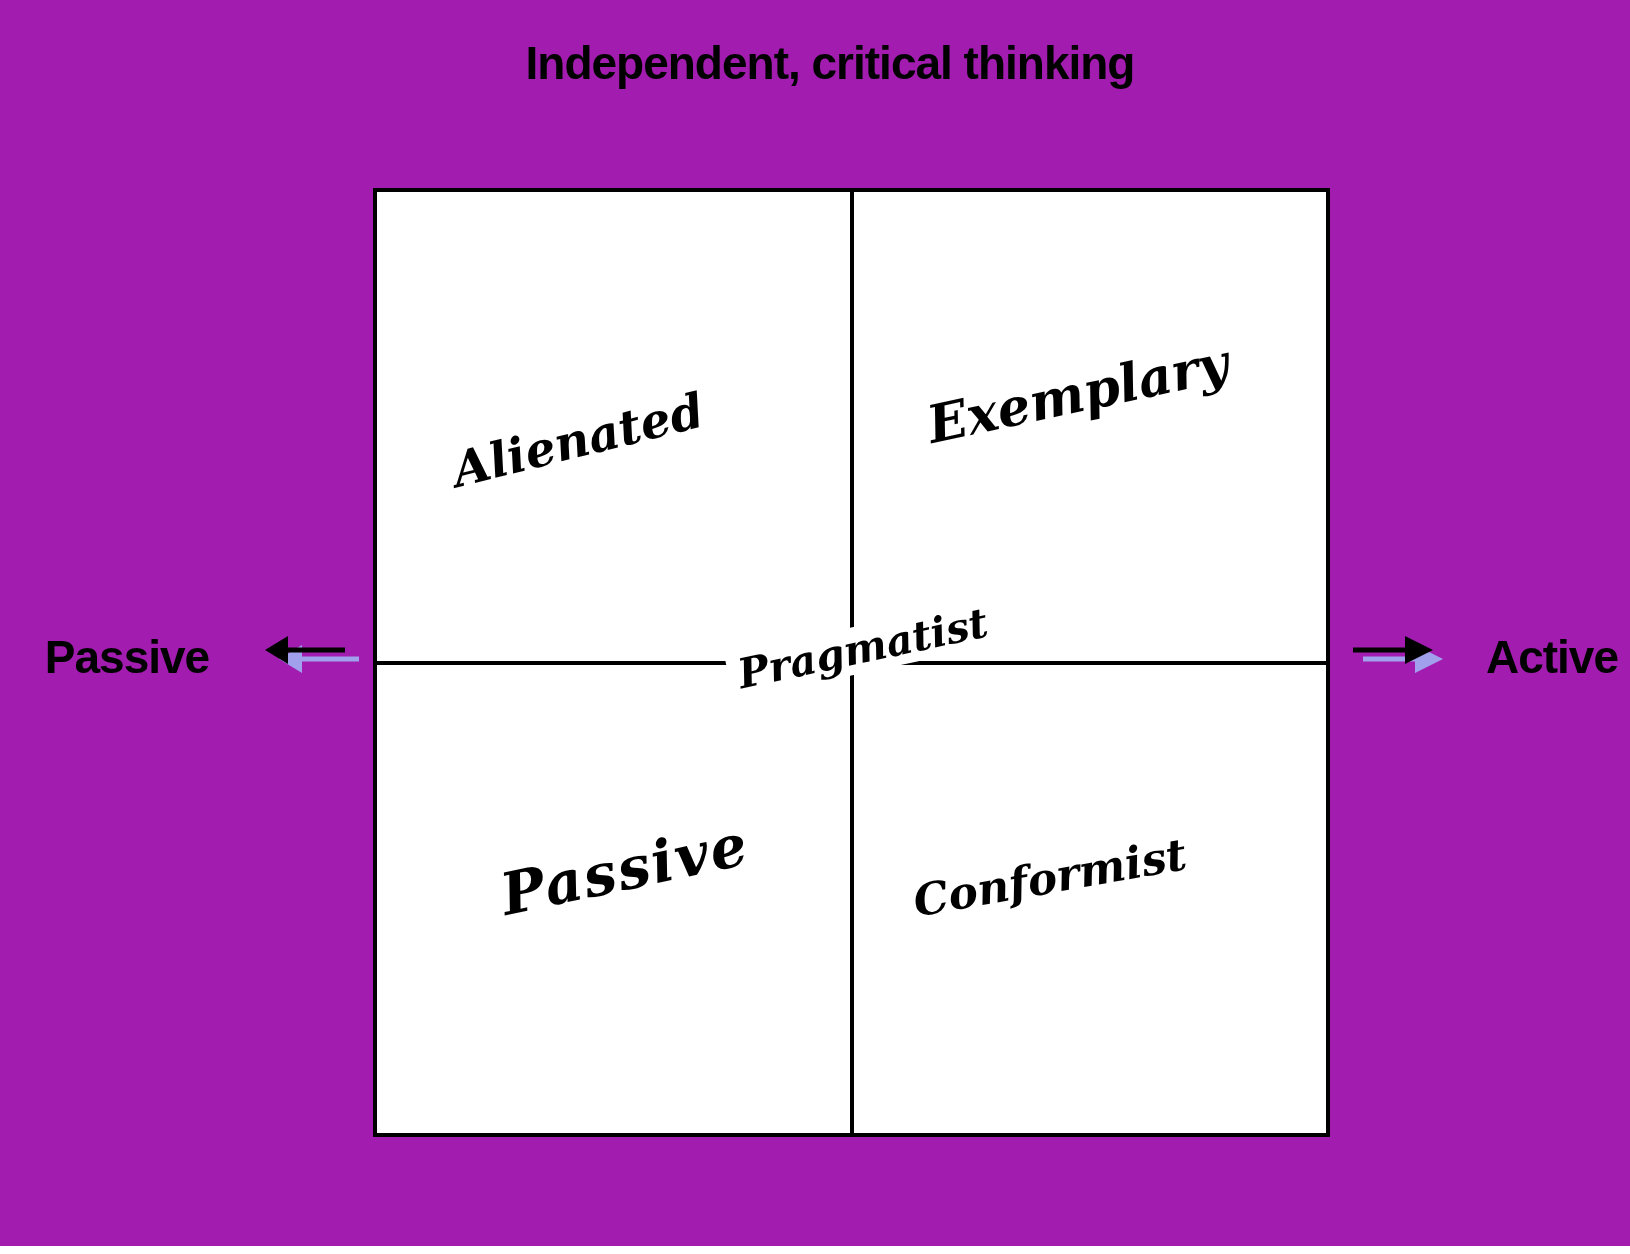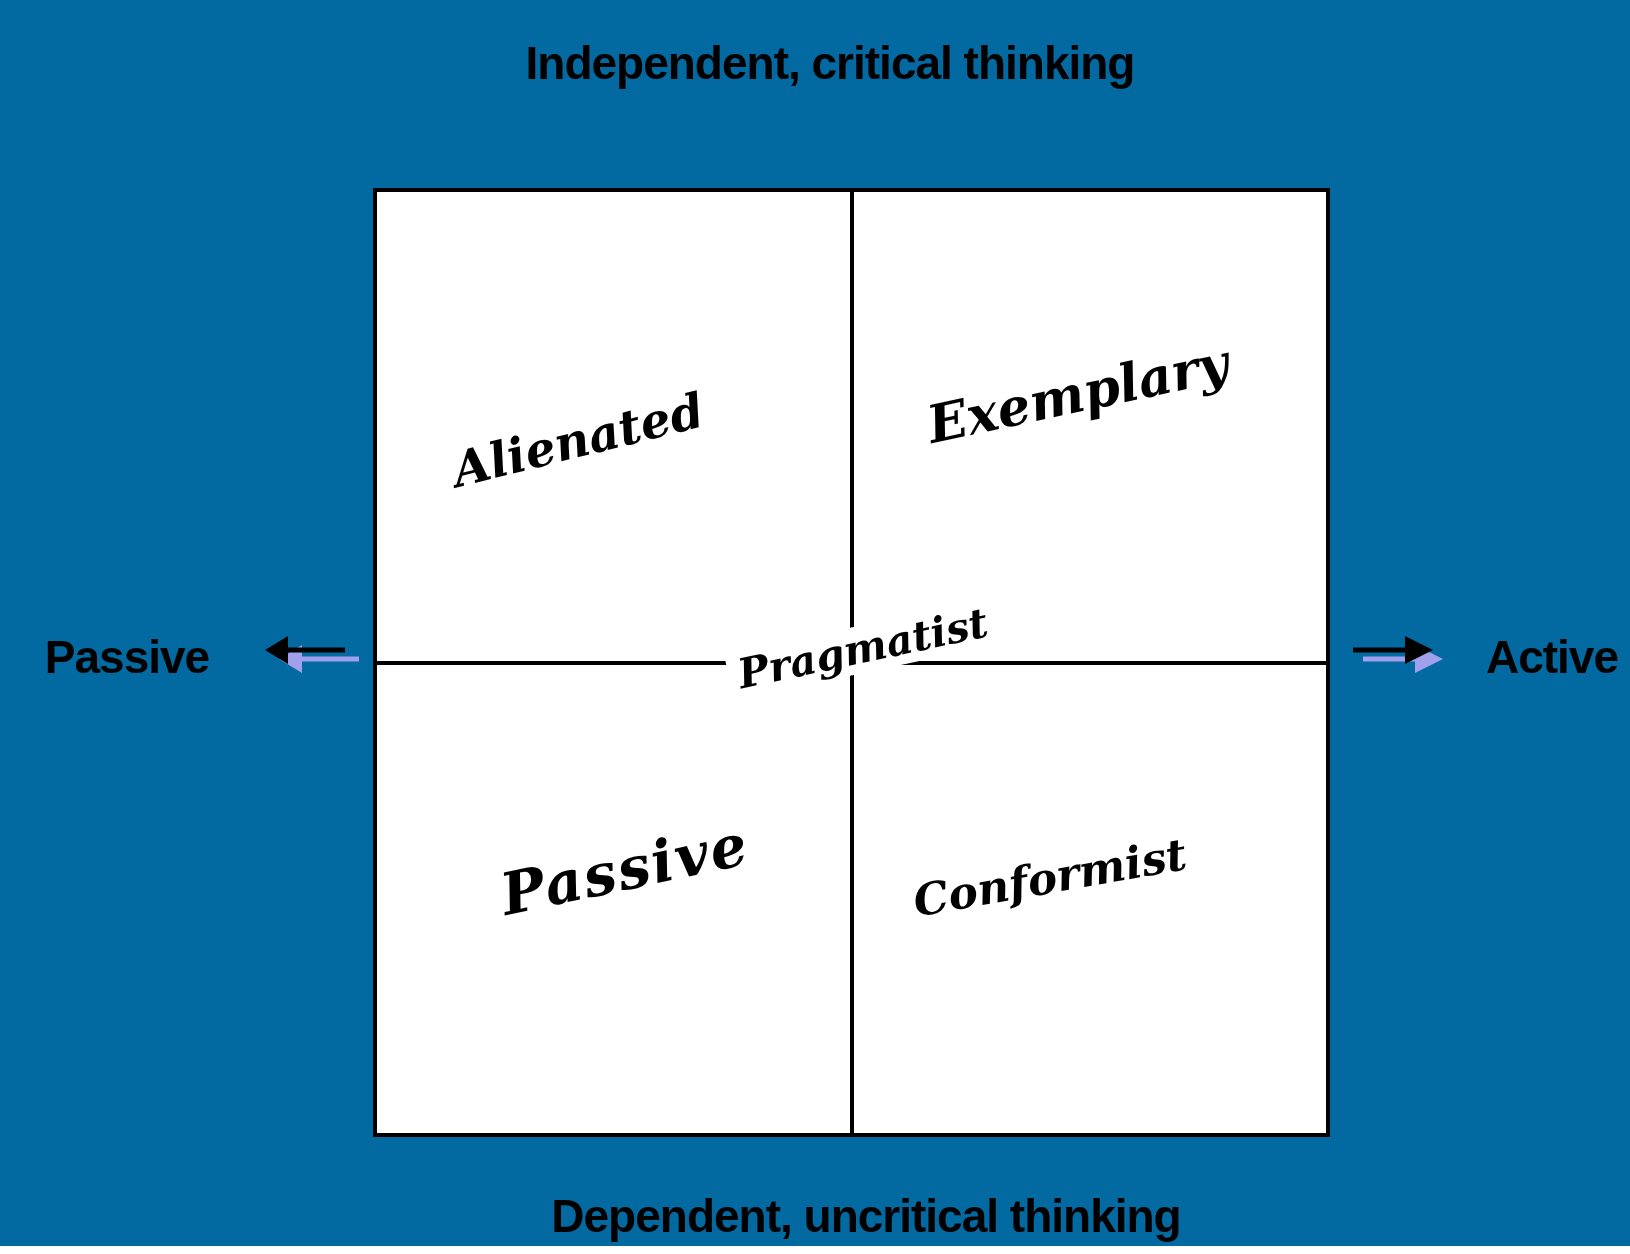--- a/index.html
+++ b/index.html
@@ -1,20 +1,20 @@
 <!DOCTYPE html>
 <html><head>
 <meta charset="utf-8">
 <style>
   html, body { margin: 0; padding: 0; background: #ffffff; }
   .canvas {
     position: relative;
     width: 1630px;
     height: 1246px;
-    background: #0369a1;
+    background: #a21caf;
     overflow: hidden;
     font-family: "Liberation Sans", sans-serif;
     color: #000000;
   }
   .axis-title {
     position: absolute;
     transform: translate(-50%, -50%);
     font-weight: bold;
     font-size: 46px;
     letter-spacing: -1px;
@@ -99,15 +99,14 @@
     <polygon points="9,22 32,8 32,19.5 89,19.5 89,24.5 32,24.5 32,36" fill="#000000"></polygon>
   </svg>
 
   <svg class="arrow" style="left:1341px; top:628px;" width="124" height="50" viewBox="0 0 124 50">
     <polygon points="12,19.5 64,19.5 64,8 92,22 64,36 64,24.5 12,24.5" transform="translate(10,9)" fill="#a0a0ec"></polygon>
     <polygon points="12,19.5 64,19.5 64,8 92,22 64,36 64,24.5 12,24.5" fill="#000000"></polygon>
   </svg>
 
   <div class="axis-title" style="left:1552px; top:657px;text-align:center;">Active</div>
 
-  <div class="axis-title" style="left:866px; top:1216px;">Dependent, uncritical thinking</div>
 
 </div>
 
 </body></html>

